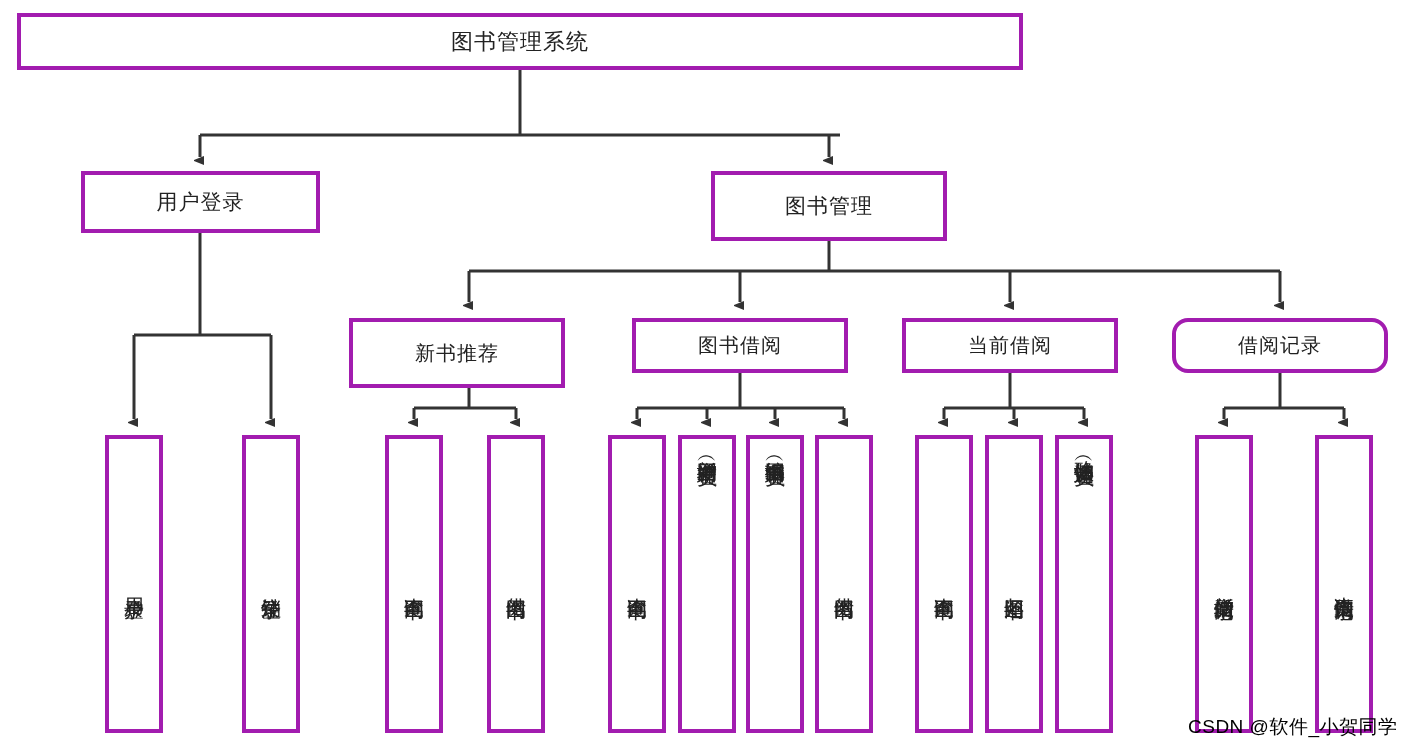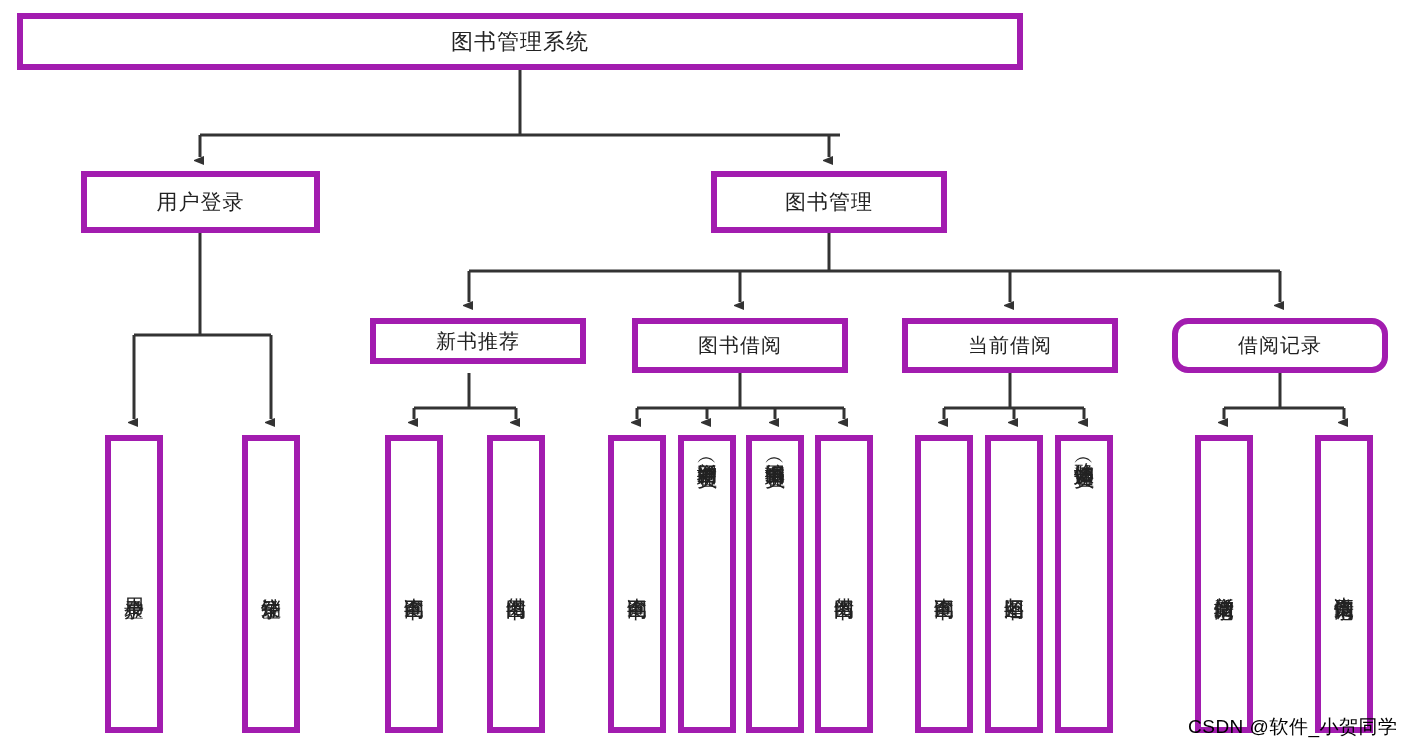--- a/index.html
+++ b/index.html
@@ -19,21 +19,21 @@
   #edges {
     position: absolute;
     left: 0; top: 0;
     width: 1405px;
     height: 747px;
     pointer-events: none;
   }
   .node {
     position: absolute;
     box-sizing: border-box;
-    border: 6px solid #a21caf;
+    border: 4px solid #a21caf;
     background: #ffffff;
     display: flex;
     align-items: center;
     justify-content: center;
     color: #222222;
   }
   .node.root {
     font-size: 22px;
   }
   .node.lvl2 {
@@ -143,25 +143,25 @@
   </svg>
 
   <div class="node root" style="left:17px; top:13px; width:1006px; height:57px;">
     <span class="hlabel">图书管理系统</span>
   </div>
 
   <div class="node lvl2" style="left:81px; top:171px; width:239px; height:62px;">
     <span class="hlabel">用户登录</span>
   </div>
 
-  <div class="node lvl2" style="left:711px; top:171px; width:236px; height:62px;text-align:center;">
+  <div class="node lvl2" style="left:711px; top:171px; width:236px; height:70px;text-align:center;">
     <span class="hlabel">图书管理</span>
   </div>
 
-  <div class="node lvl3" style="left:370px; top:318px; width:216px; height:46px;">
+  <div class="node lvl3" style="left:349px; top:318px; width:216px; height:70px;">
     <span class="hlabel">新书推荐</span>
   </div>
 
   <div class="node lvl3" style="left:632px; top:318px; width:216px; height:55px;">
     <span class="hlabel">图书借阅</span>
   </div>
 
   <div class="node lvl3" style="left:902px; top:318px; width:216px; height:55px;">
     <span class="hlabel">当前借阅</span>
   </div>

